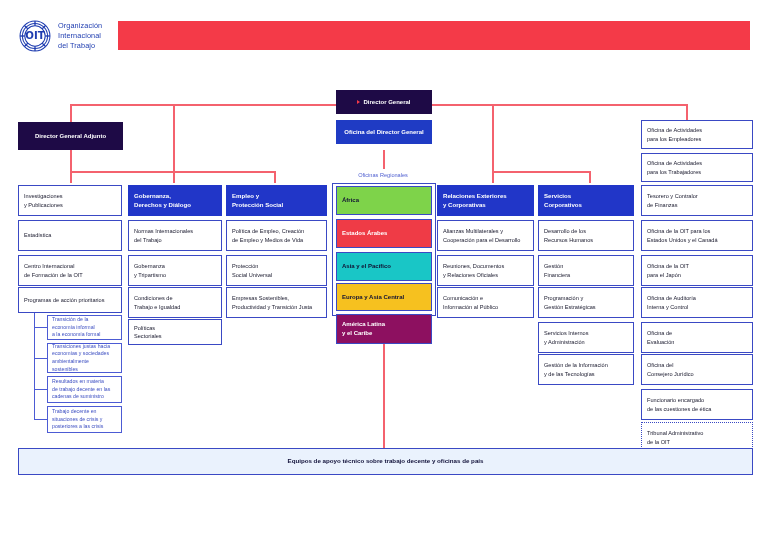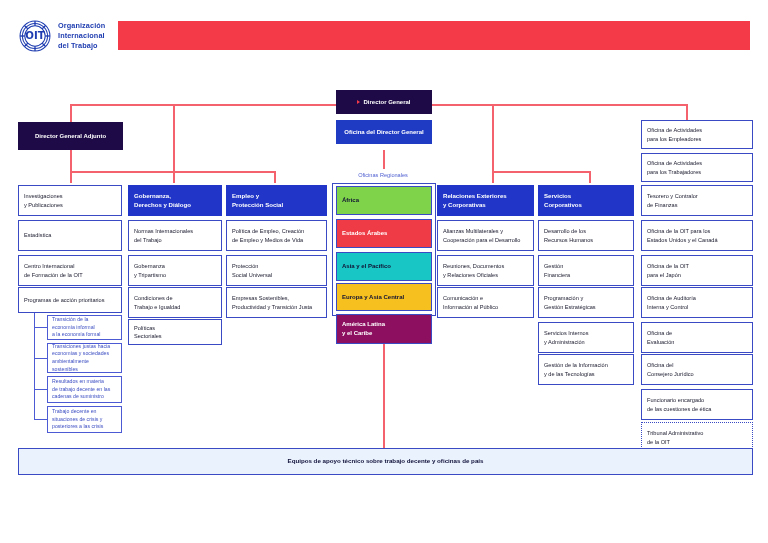--- a/index.html
+++ b/index.html
@@ -18,21 +18,21 @@
 
   
   .header { position: absolute; left: 0; top: 0; width: 768px; height: 62px; }
   .logo-wrap {
     position: absolute; left: 18px; top: 19px;
     display: flex; align-items: center; gap: 6px;
   }
   .logo-mark { width: 34px; height: 34px; display: block; }
   .logo-text {
     color: #1f3db0; font-size: 7.3px; line-height: 1.33;
-    font-weight: bold; letter-spacing: .1px; white-space: pre-line;
+    font-weight: normal; letter-spacing: .1px; white-space: pre-line;
   }
   .header-bar {
     position: absolute; left: 118px; top: 21px;
     width: 632px; height: 29px; background: #f43a48;
   }
 
   
   .box {
     position: absolute;
     border: 1px solid #3a49c4;

